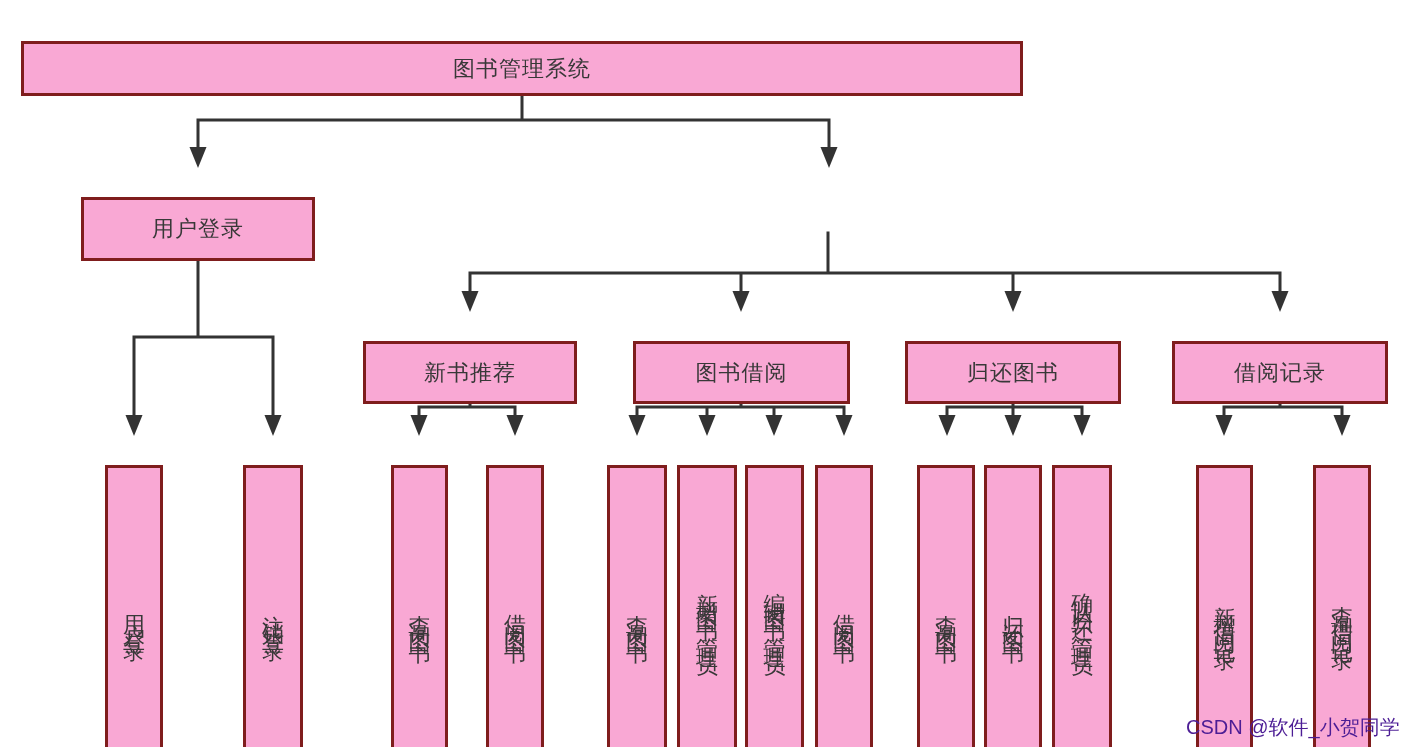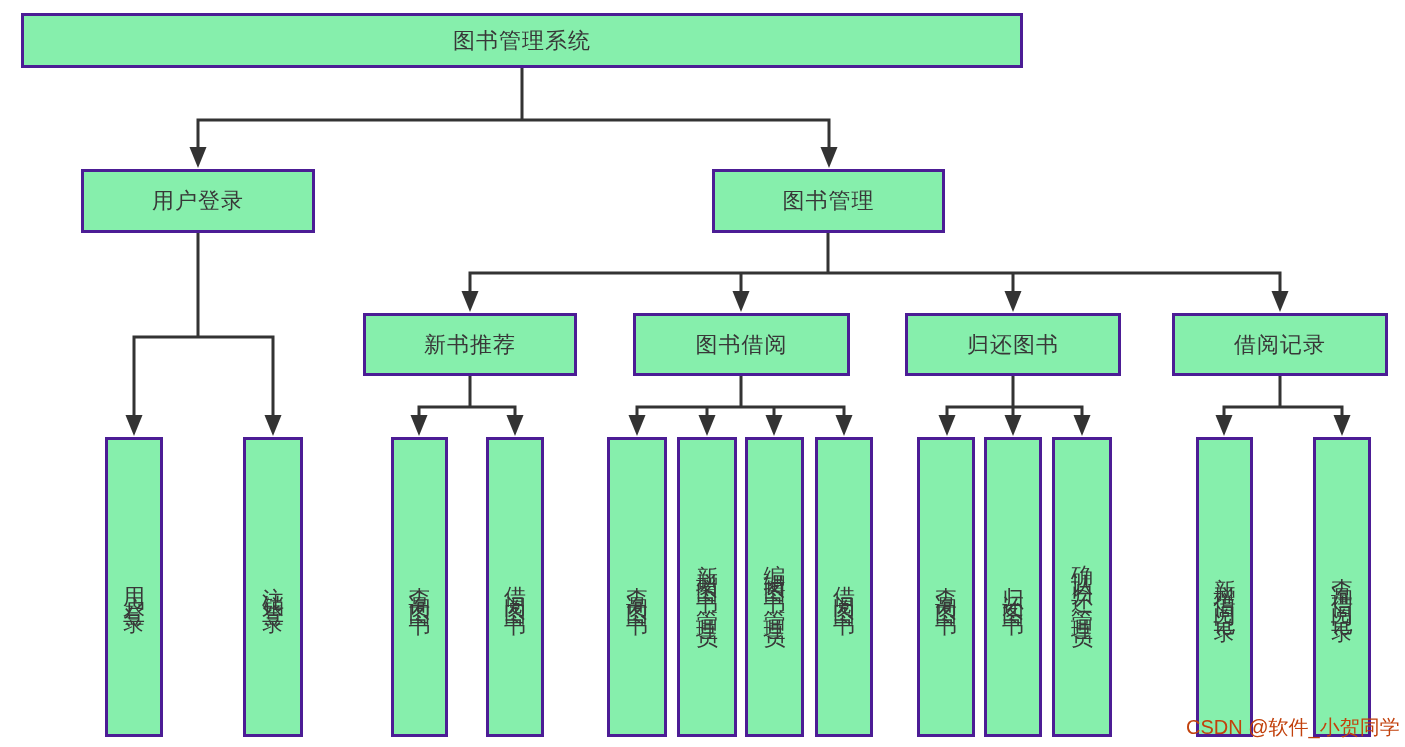--- a/index.html
+++ b/index.html
@@ -6,26 +6,27 @@
   #stage{
     position:relative;
     width:1405px;height:747px;
     background:#ffffff;
     font-family:"Liberation Sans","DejaVu Sans",sans-serif;
     overflow:hidden;
   }
   .box{
     position:absolute;
     box-sizing:border-box;
-    border:3px solid #4c1d95;
-    background:#86efac;
+    border:3px solid #7f1d1d;
+    background:#f9a8d4;
     display:flex;
     align-items:center;
     justify-content:center;
     color:#383838;
+    margin-top:28px;
   }
   .hlabel{
     font-size:22px;
     letter-spacing:1px;
     white-space:nowrap;
   }
   .leaf .vlabel{
     writing-mode:vertical-rl;
     text-orientation:mixed;
     font-size:22px;
@@ -35,21 +36,21 @@
   #connectors{
     position:absolute;
     left:0;top:0;
     pointer-events:none;
   }
   #watermark{
     position:absolute;
     left:1186px;
     top:714px;
     font-size:20px;
-    color:#c2410c;
+    color:#4c1d95;
     white-space:nowrap;
     z-index:5;
   }
 </style>
 </head>
 <body>
 
 <div id="stage">
 
   <svg id="connectors" width="1405" height="747" viewBox="0 0 1405 747">
@@ -109,23 +110,20 @@
     </g>
   </svg>
 
   <div class="box" style="left:21px;top:13px;width:1002px;height:55px">
     <span class="hlabel">图书管理系统</span>
   </div>
 
   <div class="box" style="left:81px;top:169px;width:234px;height:64px">
     <span class="hlabel">用户登录</span>
   </div>
-  <div class="box" style="left:712px;top:169px;width:233px;height:64px">
-    <span class="hlabel">图书管理</span>
-  </div>
 
   <div class="box" style="left:363px;top:313px;width:214px;height:63px">
     <span class="hlabel">新书推荐</span>
   </div>
   <div class="box" style="left:633px;top:313px;width:217px;height:63px">
     <span class="hlabel">图书借阅</span>
   </div>
   <div class="box" style="left:905px;top:313px;width:216px;height:63px">
     <span class="hlabel">归还图书</span>
   </div>

